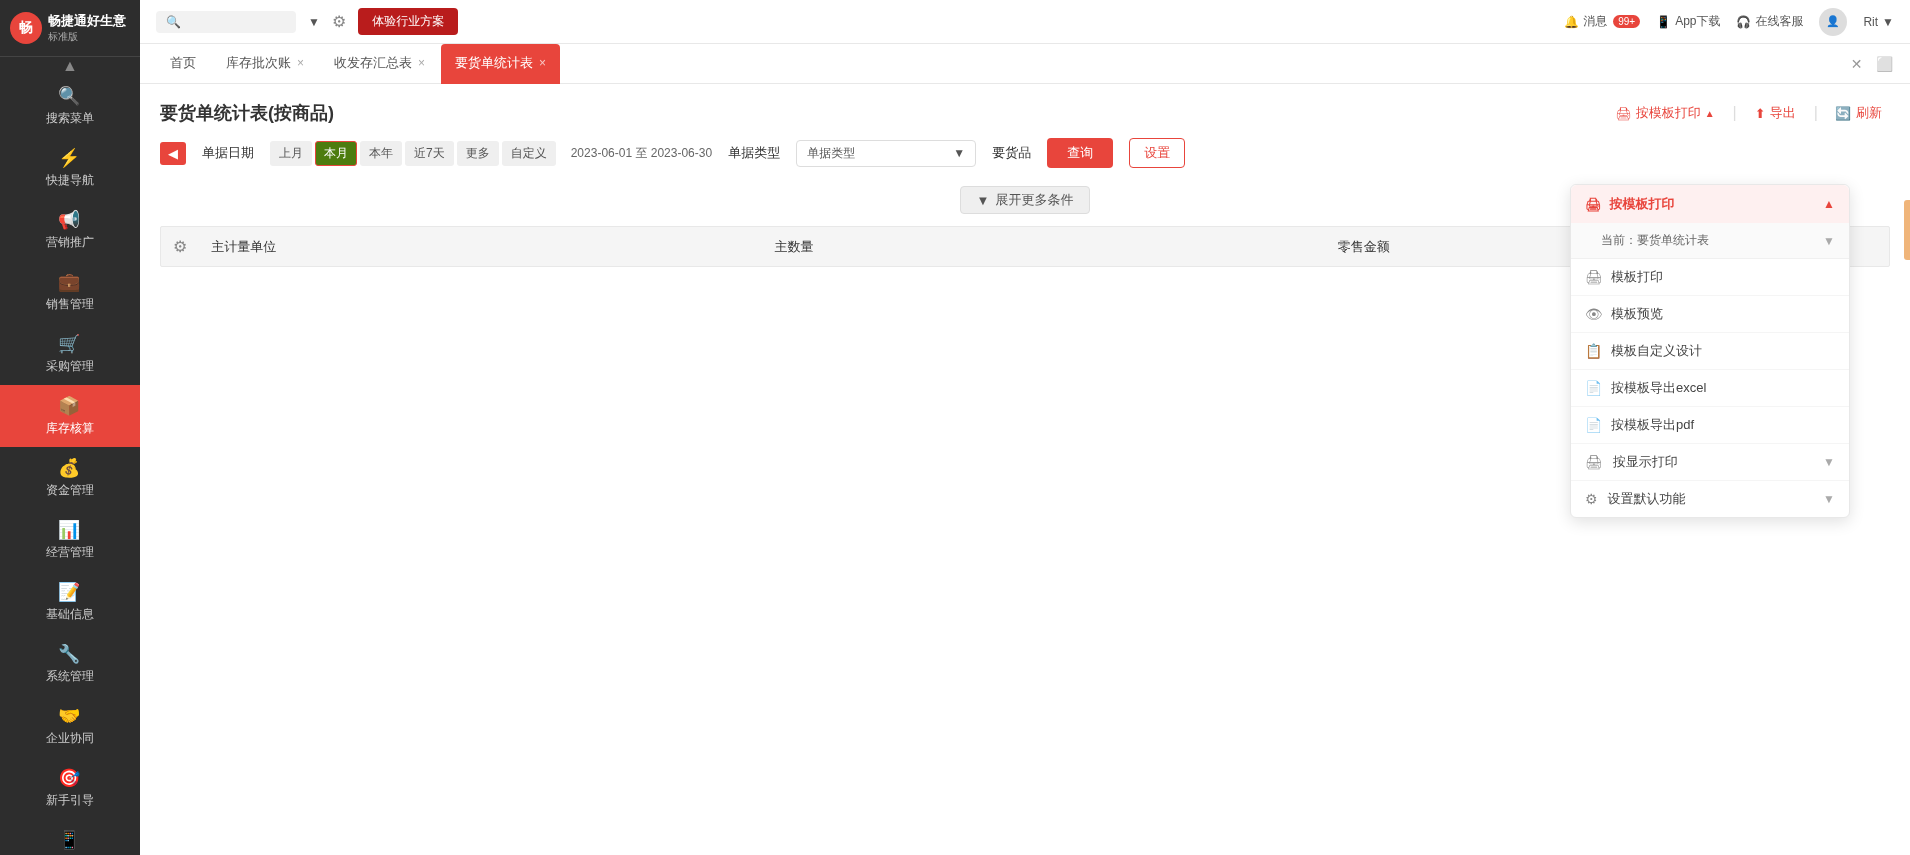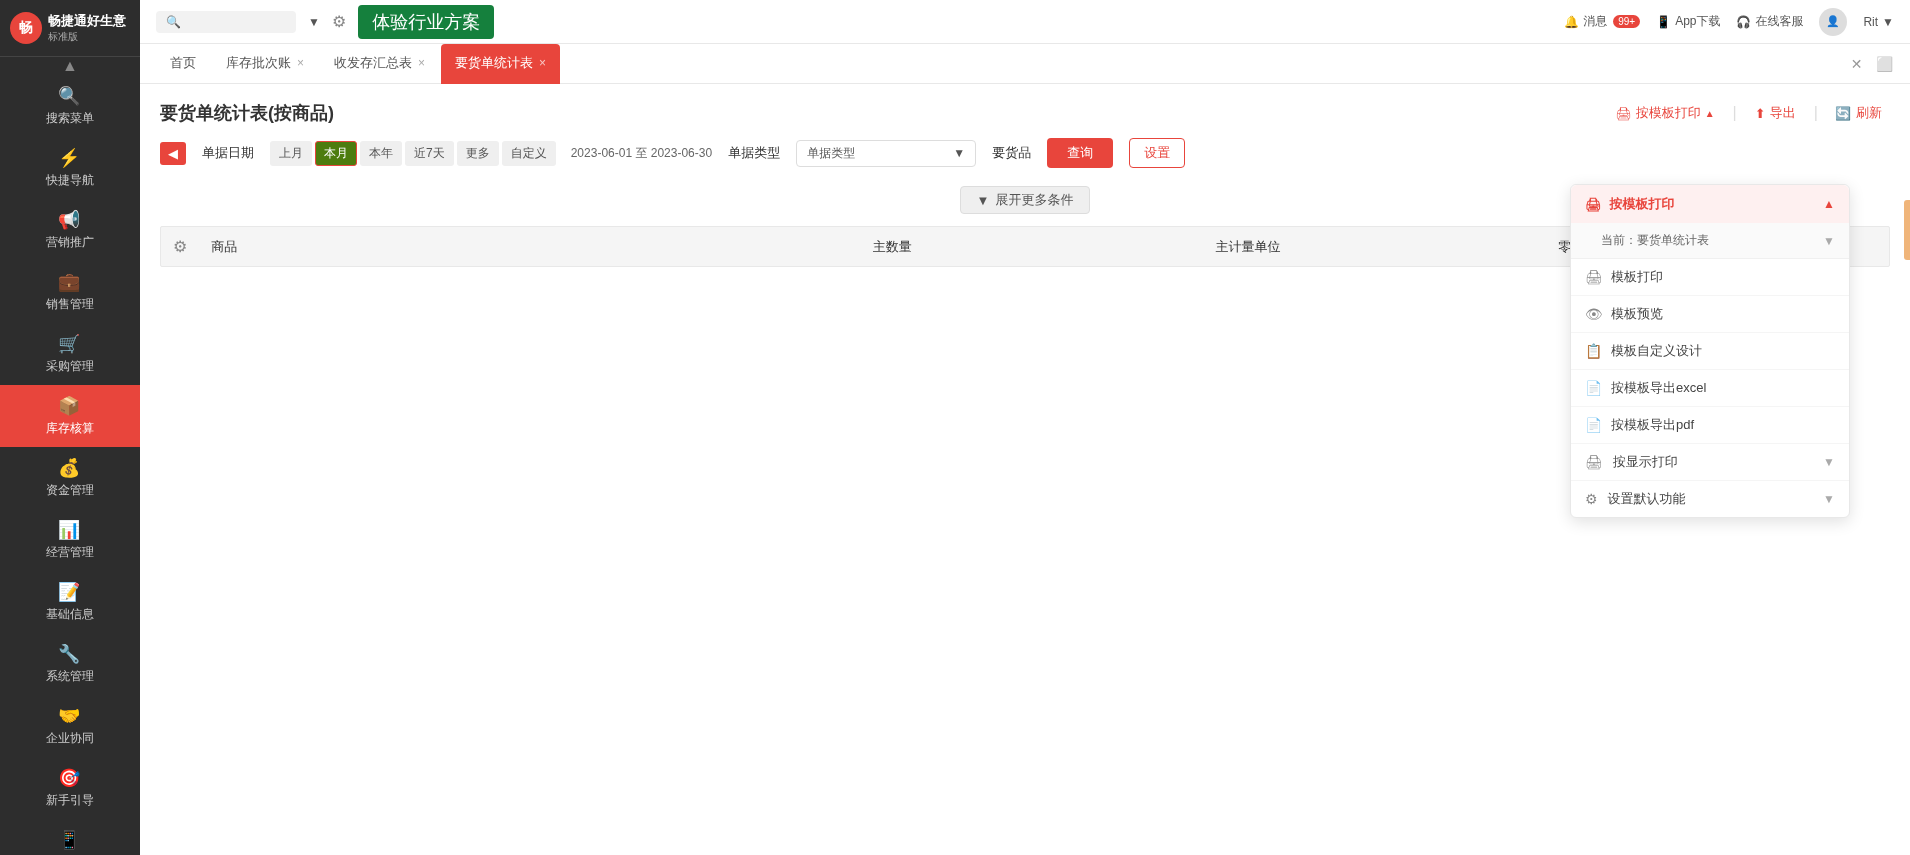--- a/index.html
+++ b/index.html
@@ -63,22 +63,22 @@
       justify-content: space-between;
     }
     .topbar-left { display: flex; align-items: center; gap: 12px; }
     .topbar-search {
       background: #f2f2f2; border-radius: 4px;
       padding: 4px 10px; color: #999; font-size: 12px; width: 140px;
     }
     .topbar-dropdown { color: #555; font-size: 12px; cursor: pointer; display: flex; align-items: center; gap: 4px; }
     .topbar-gear { color: #888; font-size: 16px; cursor: pointer; }
     .topbar-trial-btn {
-      background: #15803d; color: white; border: none;
-      border-radius: 4px; padding: 5px 14px; font-size: 18px; cursor: pointer;
+      background: #b91c1c; color: white; border: none;
+      border-radius: 4px; padding: 5px 14px; font-size: 12px; cursor: pointer;
     }
     .topbar-right { display: flex; align-items: center; gap: 16px; }
     .topbar-right-item { display: flex; align-items: center; gap: 4px; font-size: 12px; color: #555; cursor: pointer; }
     .notification-badge {
       background: #e8453c; color: white; border-radius: 10px;
       font-size: 10px; padding: 1px 5px; margin-left: 2px;
     }
     .avatar { width: 28px; height: 28px; background: #ccc; border-radius: 50%; }
 
     
@@ -413,23 +413,22 @@
         <button class="filter-expand-btn">
           <span>▼</span>
           <span>展开更多条件</span>
         </button>
       </div>
     </div>
 
     <div style="padding: 0 20px;">
       <div style="display:flex;align-items:center;background:#f5f5f5;border:1px solid #e8e8e8;border-radius:2px;">
         <div class="th-settings">⚙</div>
-        <div class="th-cell" style="flex:2;">商品</div>
+        <div class="th-cell" style="flex:1;">主计量单位</div>
         <div class="th-cell" style="flex:1;">主数量</div>
-        <div class="th-cell" style="flex:1;">主计量单位</div>
         <div class="th-cell" style="flex:1;">零售金额</div>
       </div>
 
     </div>
 
     <div class="dropdown-menu">
       <div class="dropdown-header">
         <div class="dropdown-header-left">
           <span>🖨</span>
           <span>按模板打印</span>

